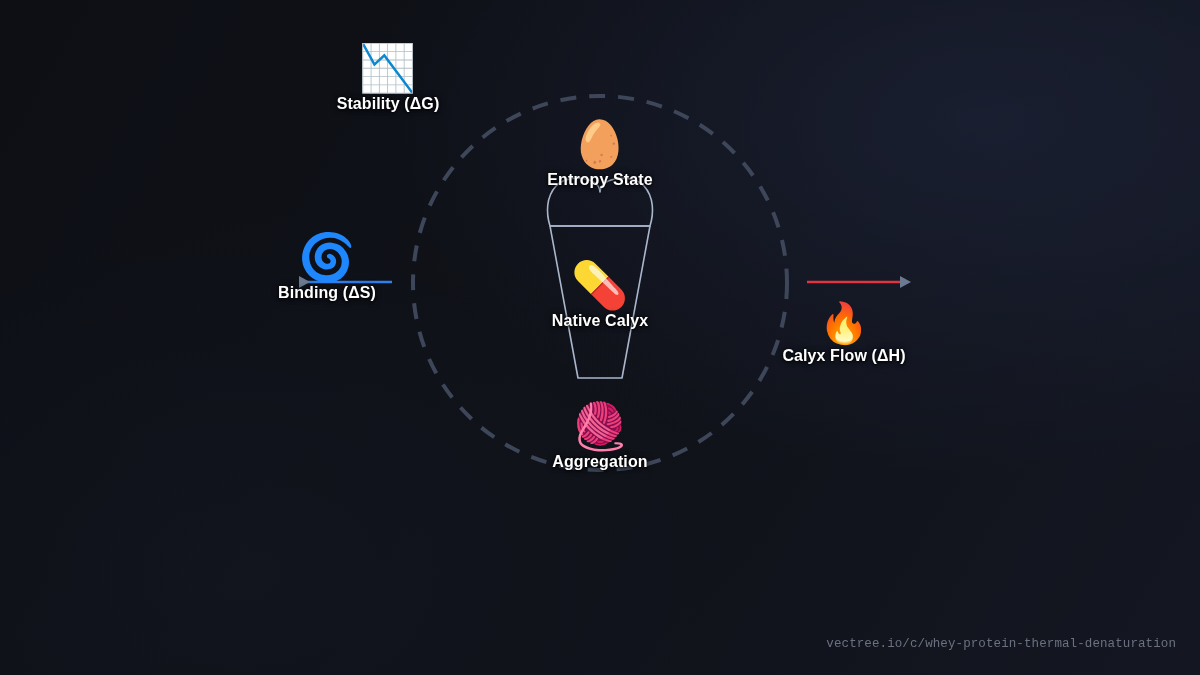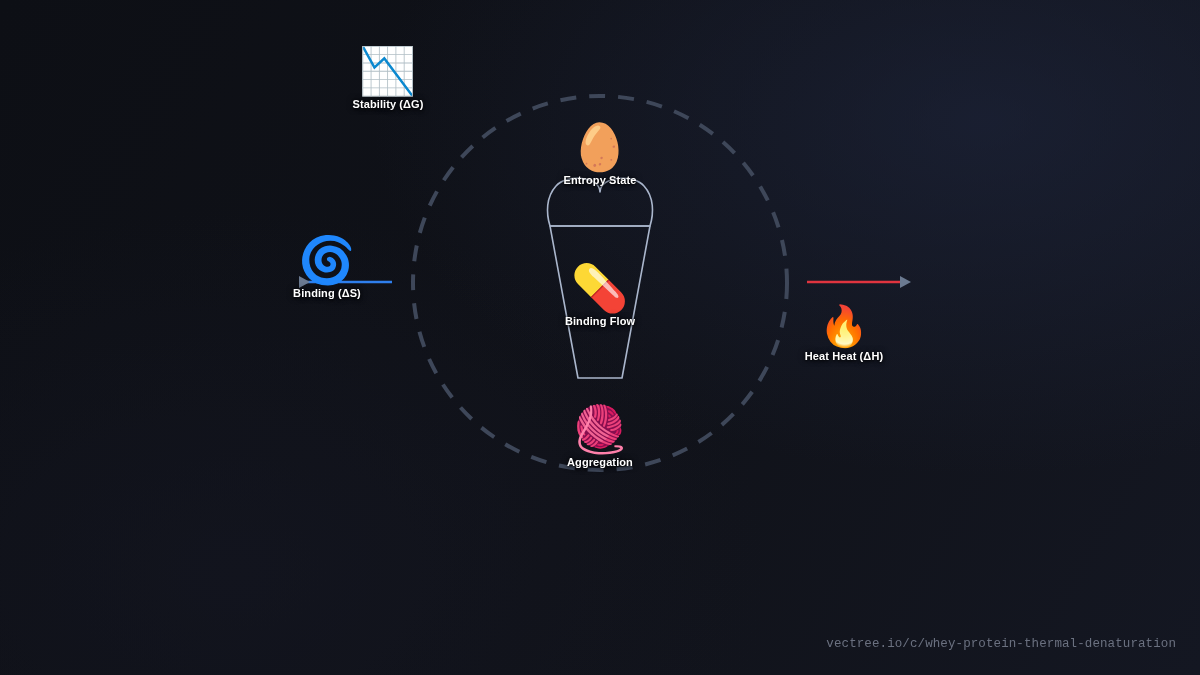--- a/index.html
+++ b/index.html
@@ -20,21 +20,21 @@
   #canvas { position:absolute; inset:0 0 185px 0; }
 
   .svg-layer { position:absolute; left:0; top:0; width:1200px; height:500px; overflow:visible; }
 
   
   .node { position:absolute; transform:translate(-50%,-50%); text-align:center;
           display:flex; flex-direction:column; align-items:center; }
   .glyph { line-height:1; display:block;
            font-family:"DejaVu Sans","Liberation Sans",sans-serif; }
   .caption {
-    margin-top:4px; color:#ffffff; font-size:11px; font-weight:700;
+    margin-top:4px; color:#ffffff; font-size:16px; font-weight:700;
     letter-spacing:0.1px; white-space:nowrap;
     font-family:"Liberation Sans", sans-serif;
     text-shadow:0 1px 3px rgba(0,0,0,0.95), 0 0 6px rgba(0,0,0,0.8);
   }
 
   
   #footer { position:absolute; left:8px; right:0; bottom:0; height:185px; }
   .url {
     position:absolute; right:24px; bottom:24px;
     color:#6b7180; font-size:12.5px; letter-spacing:0.1px;
@@ -76,41 +76,41 @@
       <line x1="807" y1="282" x2="900" y2="282" stroke="#e0343f" stroke-width="2.6" marker-end="url(#ah-right)"></line>
     </svg>
 
     <div class="node" style="left:600px; top:155px;">
       <span class="glyph" style="font-size:46px;">🥚</span>
       <span class="caption">Entropy State</span>
     </div>
 
     <div class="node" style="left:600px; top:296px;">
       <span class="glyph" style="font-size:46px;">💊</span>
-      <span class="caption">Binding Flow</span>
+      <span class="caption">Native Calyx</span>
     </div>
 
     <div class="node" style="left:600px; top:437px;">
       <span class="glyph" style="font-size:46px;">🧶</span>
       <span class="caption">Aggregation</span>
     </div>
 
     <div class="node" style="left:388px; top:79px;">
       <span class="glyph" style="font-size:46px;">📉</span>
       <span class="caption">Stability (ΔG)</span>
     </div>
 
     <div class="node" style="left:327px; top:268px;">
       <span class="glyph" style="font-size:46px;">🌀</span>
       <span class="caption">Binding (ΔS)</span>
     </div>
 
     <div class="node" style="left:844px; top:334px;">
       <span class="glyph" style="font-size:40px;">🔥</span>
-      <span class="caption">Heat Heat (ΔH)</span>
+      <span class="caption">Calyx Flow (ΔH)</span>
     </div>
 
   </div>
 
   <div id="footer">
 
     <div class="url">vectree.io/c/whey-protein-thermal-denaturation</div>
 
   </div>
 </div>

